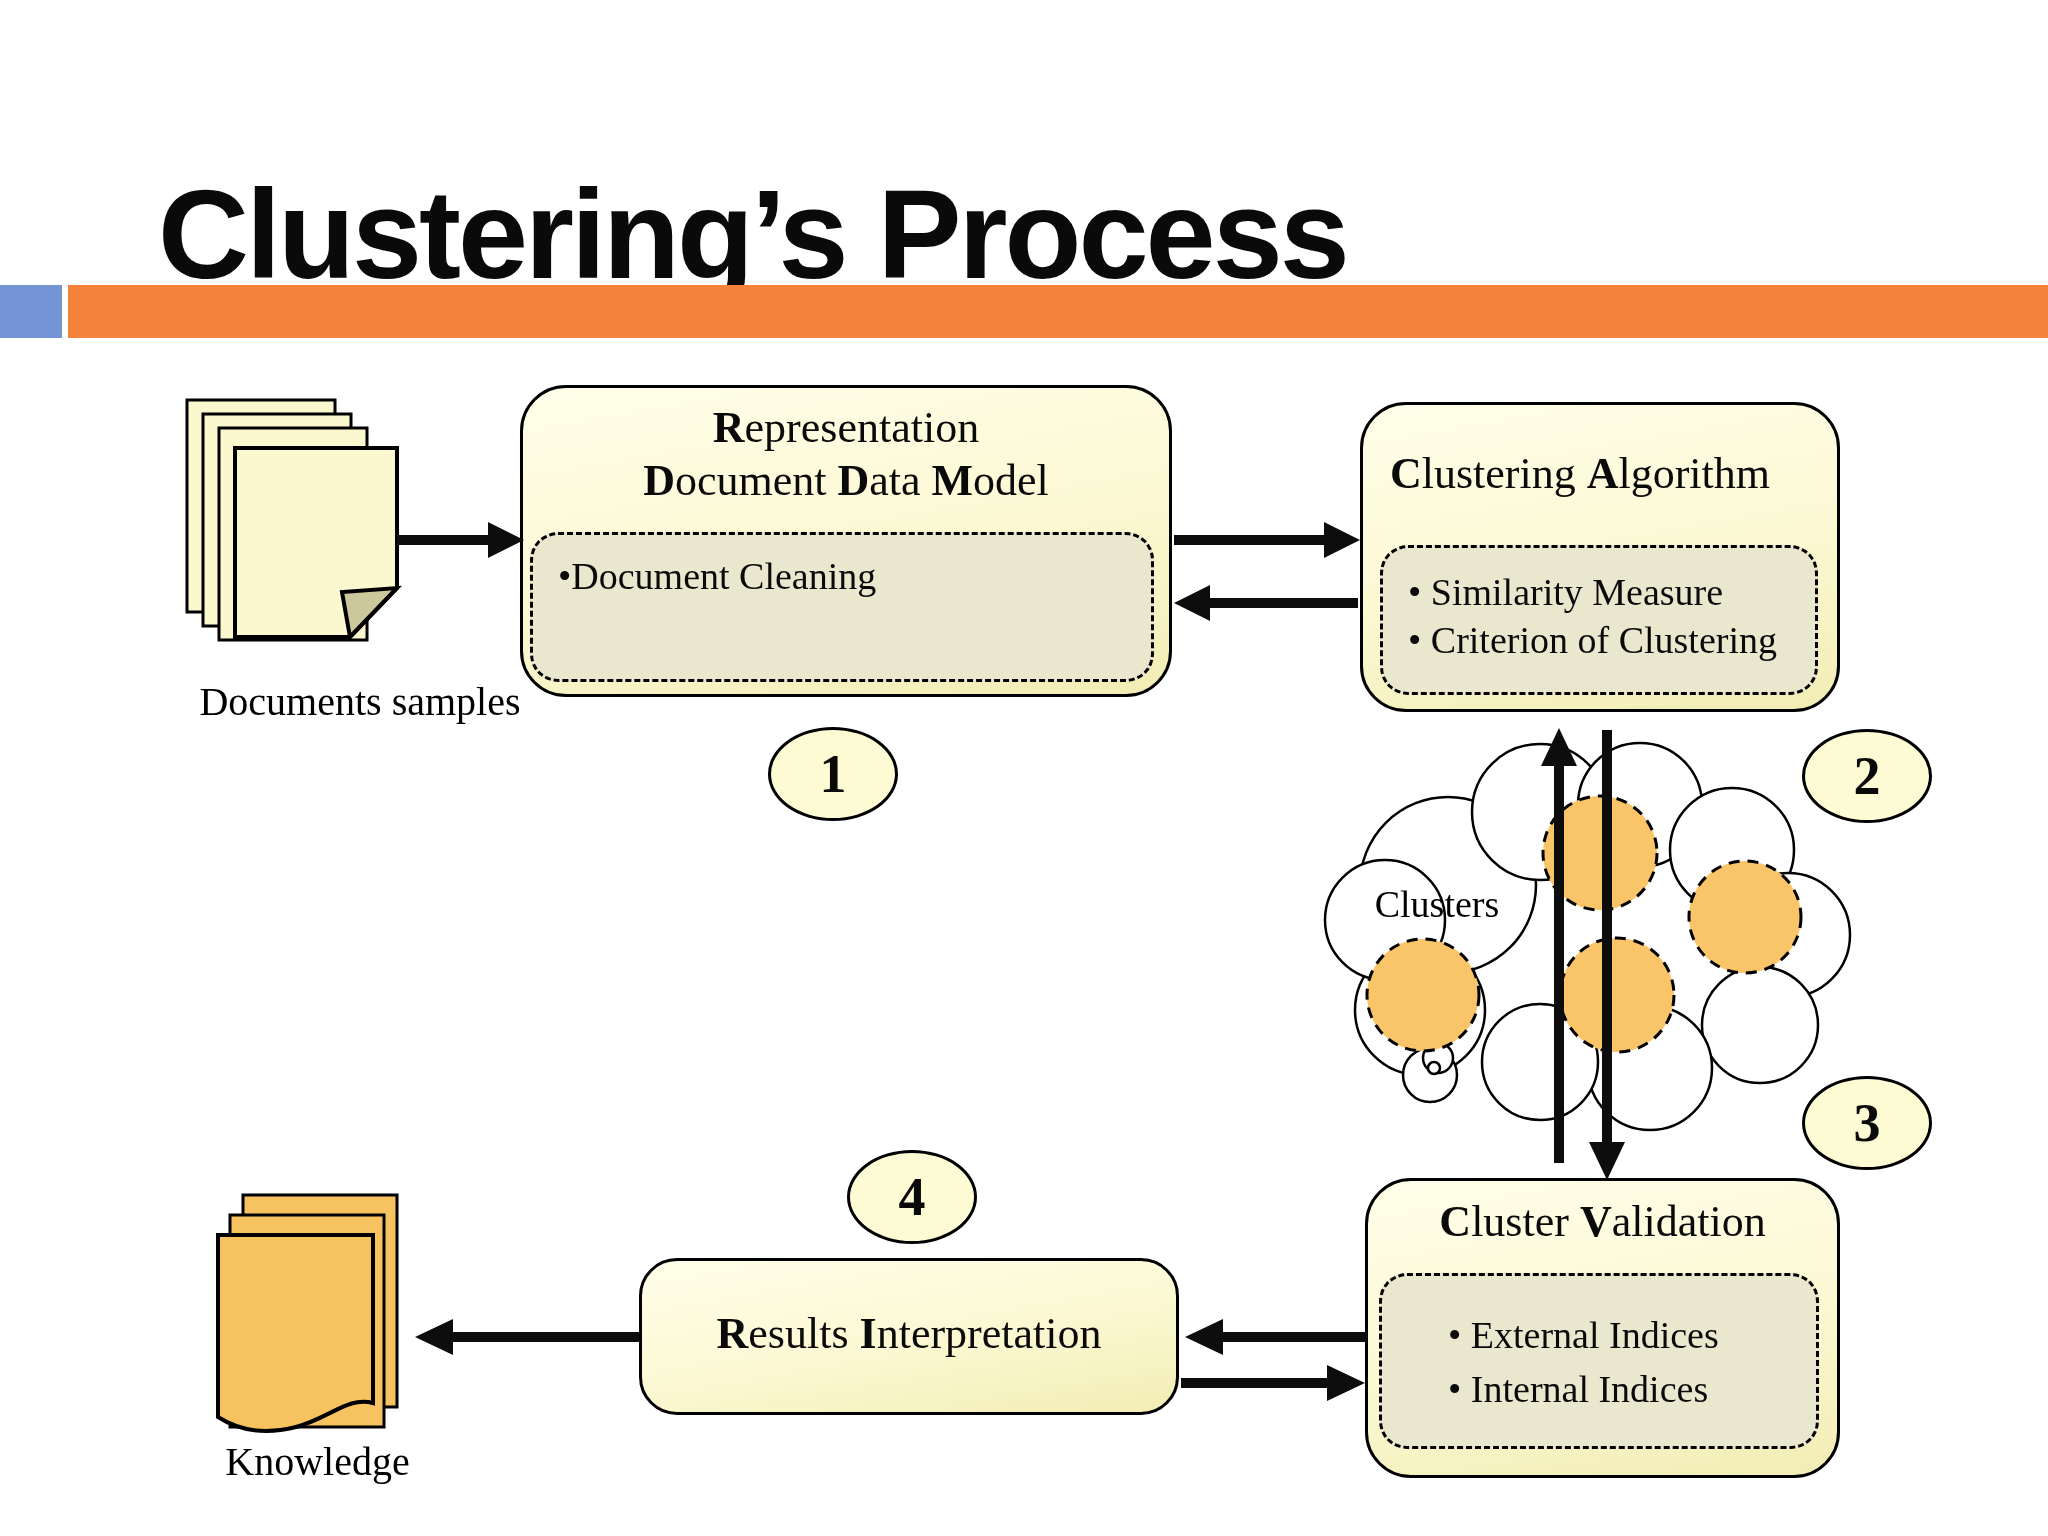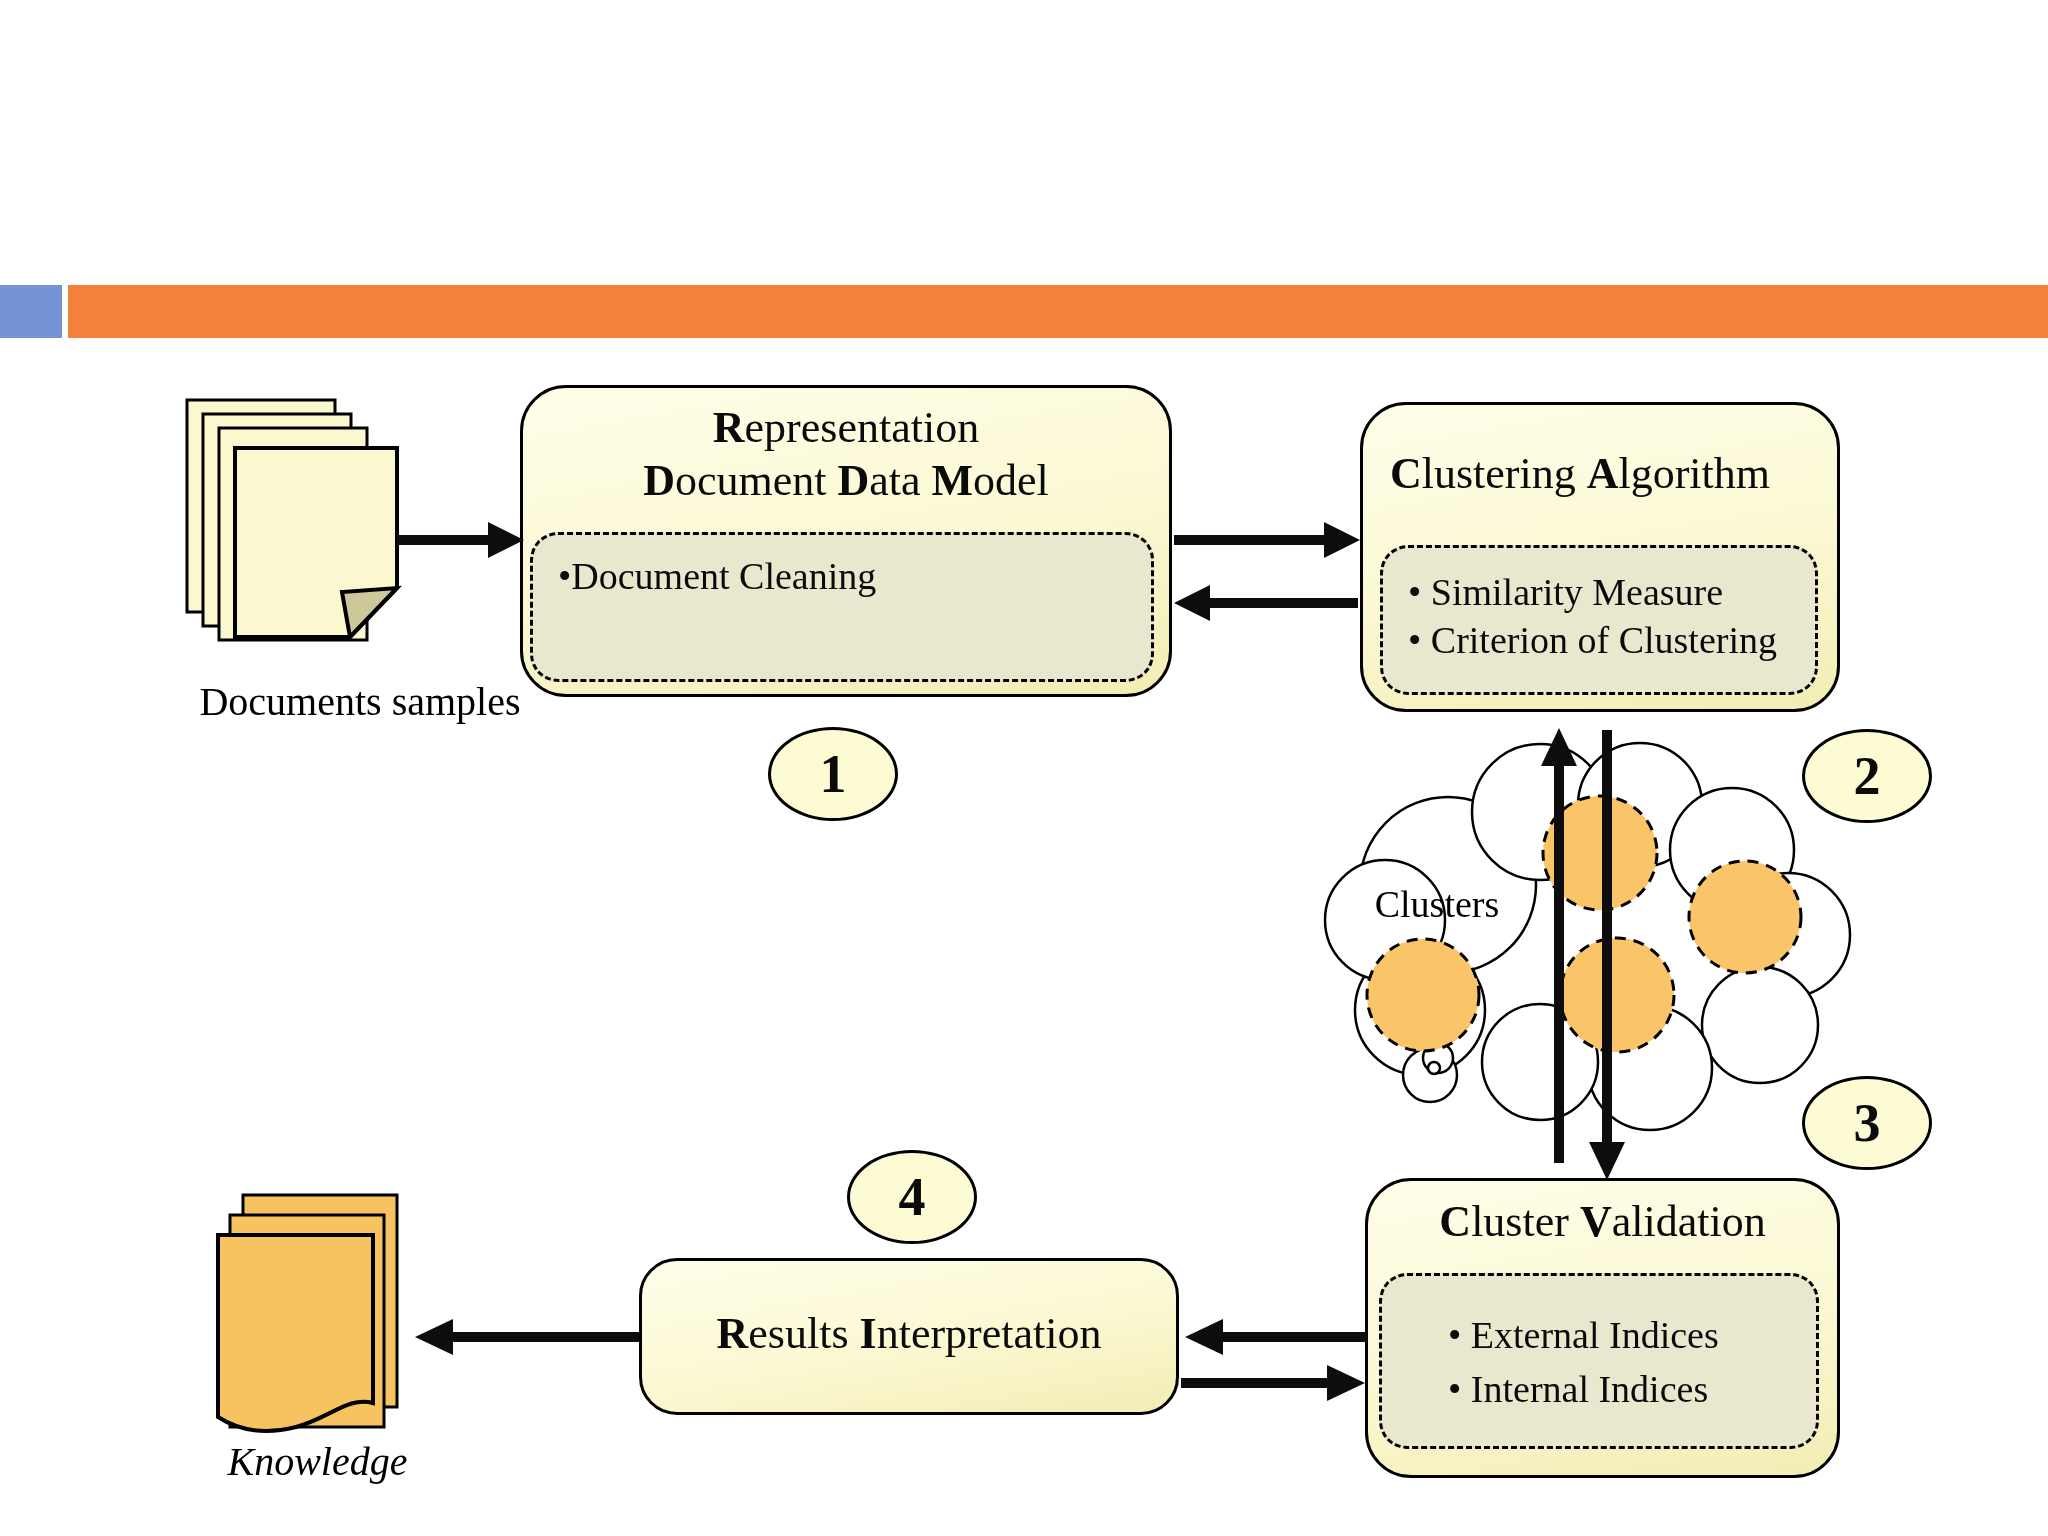--- a/index.html
+++ b/index.html
@@ -39,20 +39,21 @@
     position:absolute;width:130px;height:94px;border:3px solid #000;border-radius:50%;
     background:#FCFBD4;display:flex;align-items:center;justify-content:center;
     font-size:54px;font-weight:bold;color:#0a0a0a;box-sizing:border-box;
   }
 </style>
 </head>
 <body>
 
 <div class="slide">
 
+  <h1 class="title">Clustering’s Process</h1>
   <div class="accent-square"></div>
   <div class="accent-bar"></div>
 
   <svg class="layer icons-layer" viewBox="0 0 2048 1536">
 
     <g>
       <rect x="187" y="400" width="148" height="212" fill="#FBF8CF" stroke="#000" stroke-width="3"></rect>
       <rect x="203" y="414" width="148" height="212" fill="#FBF8CF" stroke="#000" stroke-width="3"></rect>
       <rect x="219" y="428" width="148" height="212" fill="#FBF8CF" stroke="#000" stroke-width="3"></rect>
       <path d="M235,448 L397,448 L397,588 L350,637 L235,637 Z" fill="#FBF8CF" stroke="#000" stroke-width="4"></path>
@@ -121,21 +122,21 @@
       <div class="item" style="line-height:54px;">• External Indices</div>
       <div class="item" style="line-height:54px;">• Internal Indices</div>
     </div>
 
     <div class="node-box" style="left:639px;top:1258px;width:540px;height:157px;border-radius:38px;"></div>
     <div class="box-title" style="left:639px;top:1308px;width:540px;">
       <div><span style="font-weight: bold;">R</span><span>esults </span><span style="font-weight: bold;">I</span><span>nterpretation</span></div>
     </div>
 
     <div class="diagram-label" style="left:190px;top:678px;width:340px;">Documents samples</div>
-    <div class="diagram-label" style="left:200px;top:1438px;width:235px;font-style:italic;">Knowledge</div>
+    <div class="diagram-label" style="left:200px;top:1438px;width:235px;">Knowledge</div>
     <div class="diagram-label" style="left:1352px;top:882px;width:170px;font-size:38px;">Clusters</div>
 
     <div class="badge" style="left:768px;top:727px;">1</div>
     <div class="badge" style="left:1802px;top:729px;">2</div>
     <div class="badge" style="left:1802px;top:1076px;">3</div>
     <div class="badge" style="left:847px;top:1150px;">4</div>
   </div>
 
   <svg class="layer arrows-layer" viewBox="0 0 2048 1536">
     <g stroke="#0d0d0d" stroke-width="10" fill="#0d0d0d">

